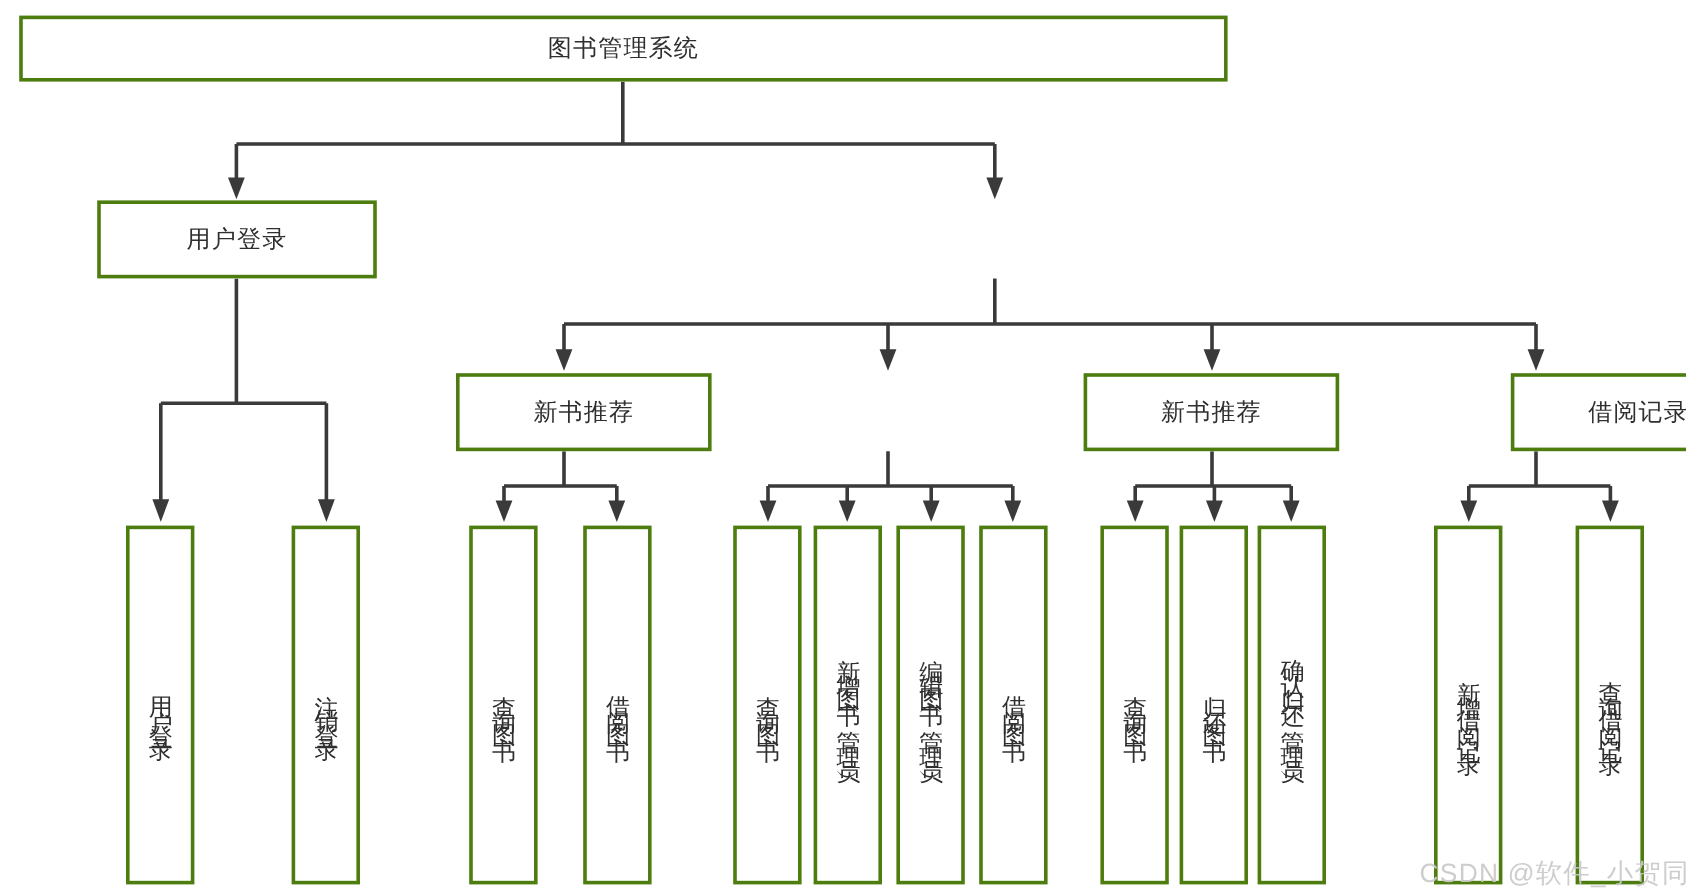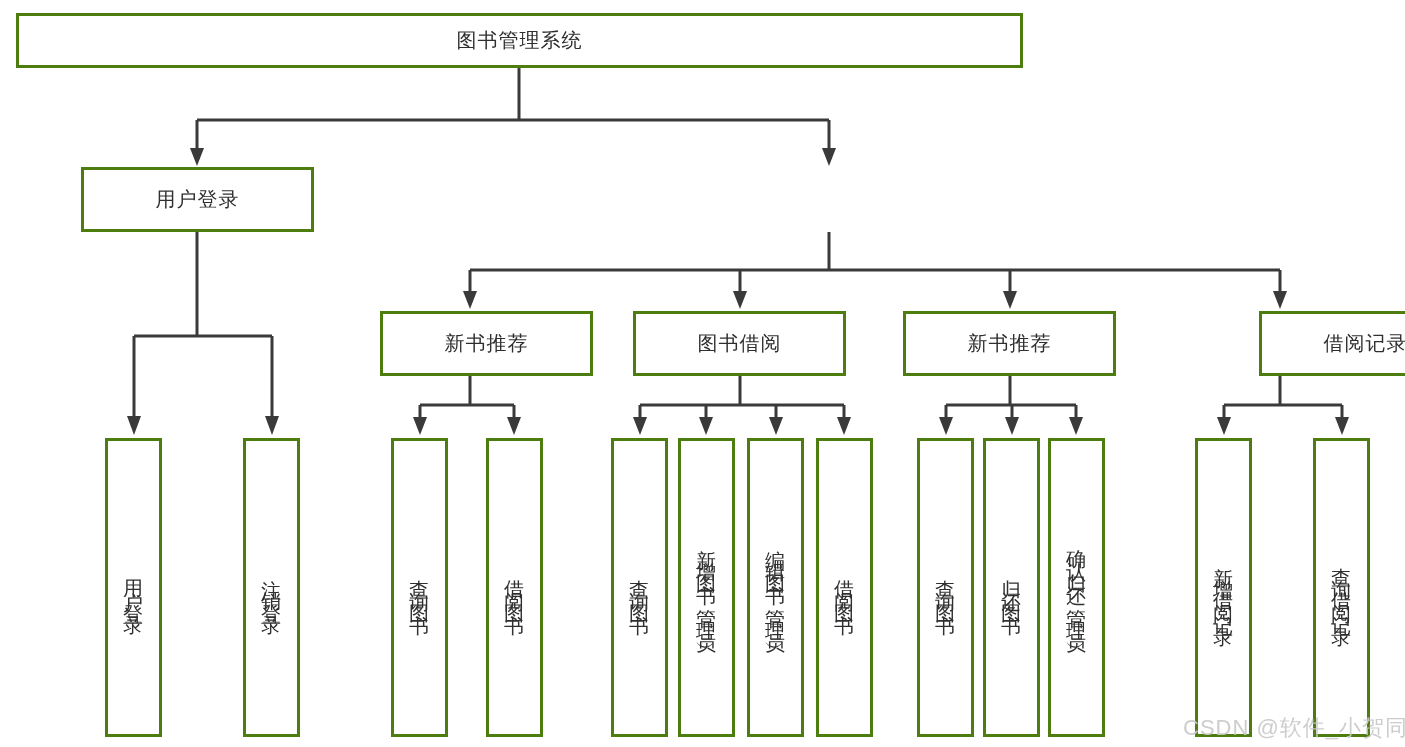--- a/index.html
+++ b/index.html
@@ -126,21 +126,20 @@
       <polygon points="1217,417 1231,417 1224,435"></polygon>
       <polygon points="1335,417 1349,417 1342,435"></polygon>
     </g>
   </svg>
 
   <div class="box hbox root-box">图书管理系统</div>
 
   <div class="box hbox l2-a">用户登录</div>
 
   <div class="box hbox l3 l3-a">新书推荐</div>
-  <div class="box hbox l3 l3-b">图书借阅</div>
   <div class="box hbox l3 l3-c">新书推荐</div>
   <div class="box hbox l3 l3-d">借阅记录</div>
 
   <div class="box vbox leaf leaf-1">用户登录</div>
   <div class="box vbox leaf leaf-2">注销登录</div>
 
   <div class="box vbox leaf leaf-3">查询图书</div>
   <div class="box vbox leaf leaf-4">借阅图书</div>
 
   <div class="box vbox leaf leaf-5">查询图书</div>

